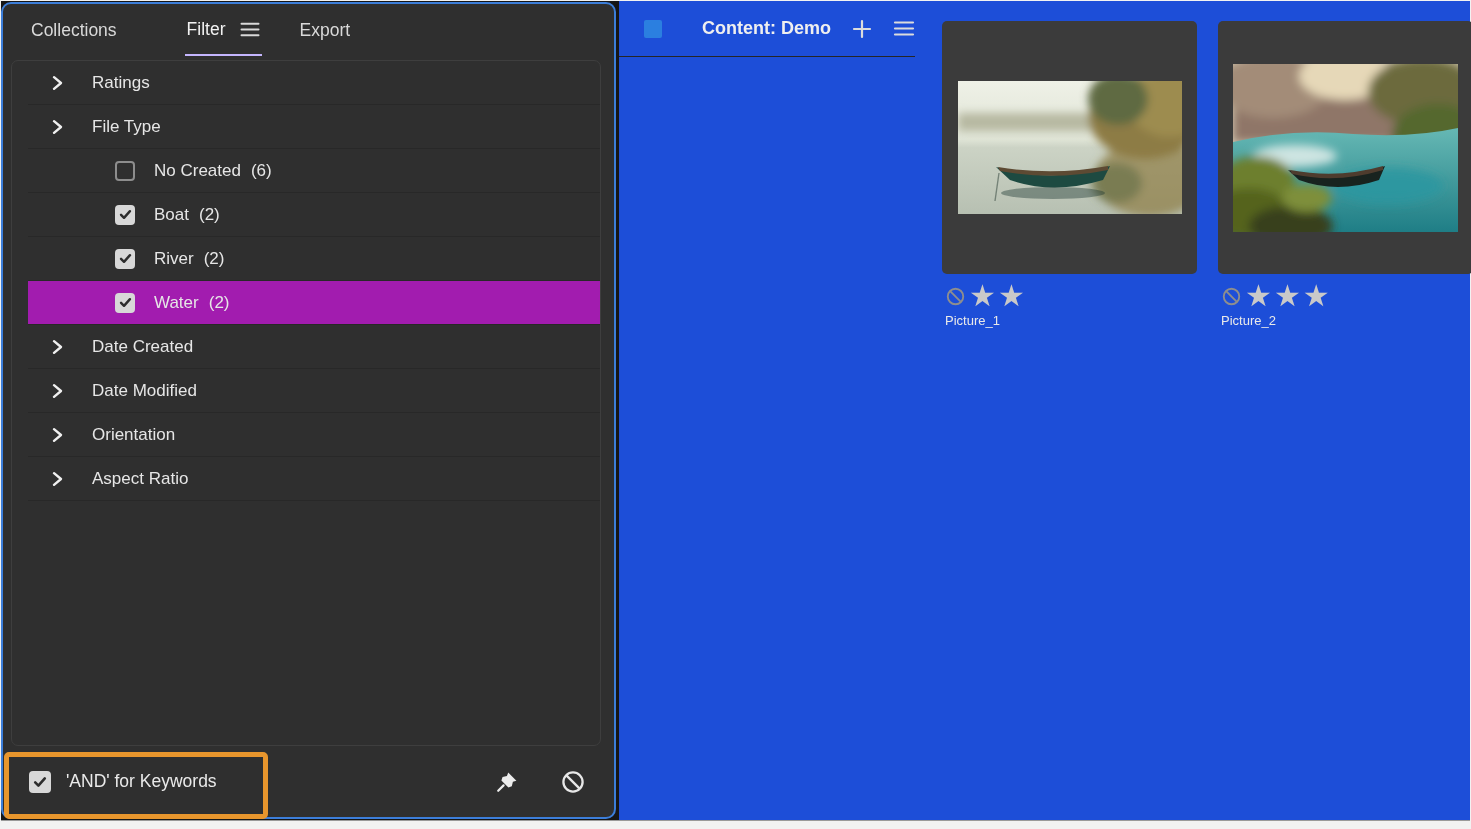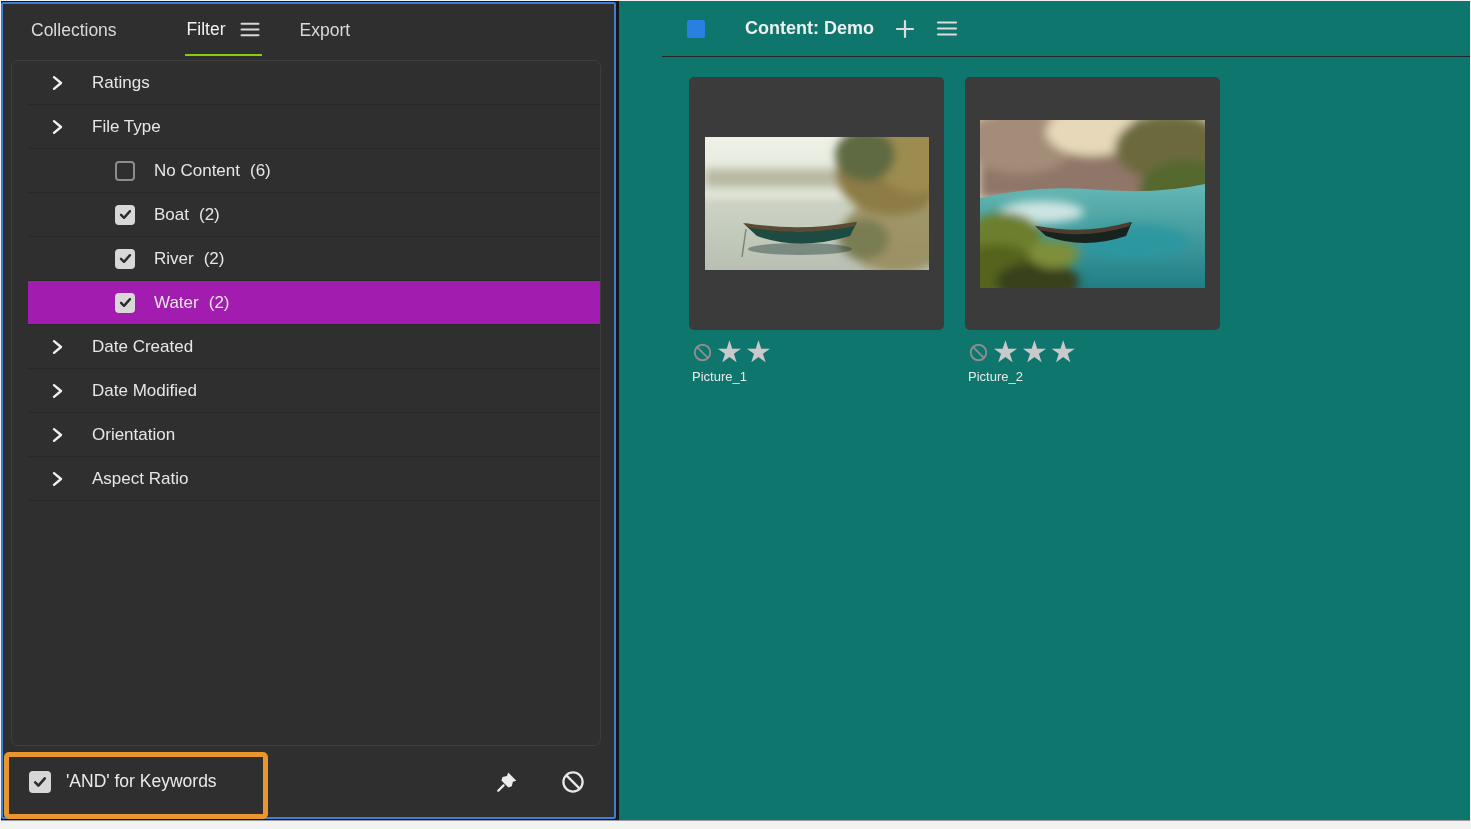--- a/index.html
+++ b/index.html
@@ -12,34 +12,34 @@
   }
   .app {
     position:absolute; top:1px; left:1px; width:1469px; height:820px;
     background:#161616; display:flex;
     border-bottom:1px solid #9a9a9a;
   }
 
   
   .filter-panel {
     flex:0 0 615px; margin:1px 3px 1px 0;
-    border:2px solid #3c7ed9; border-radius:2px;
+    border:2px solid #3c7ed9; border-radius:10px;
     background:#2f2f2f; position:relative;
     display:flex; flex-direction:column;
   }
   .tabbar {
     height:52px; display:flex; align-items:center;
     padding-left:26px; flex:0 0 auto;
   }
   .tab {
     display:flex; align-items:center; gap:14px;
     height:52px; padding:0 2px; cursor:default;
     color:#d9d9d9; font-size:17.5px;
   }
-  .tab.active { border-bottom:2px solid #84cc16; color:#f2f2f2; }
+  .tab.active { border-bottom:2px solid #c4b5fd; color:#f2f2f2; }
   .tab + .tab { margin-left:66px; }
   .tab.export-tab { margin-left:36px; }
 
   .filter-list {
     flex:1 1 auto; margin:4px 13px 0 8px;
     border:1px solid #3e3e3e; border-radius:7px;
     overflow:hidden;
     padding-left:16px;
   }
   .frow {
@@ -69,21 +69,21 @@
   .footer-icons { margin-left:auto; display:flex; align-items:center; gap:41px; }
   .icon-btn { display:flex; align-items:center; justify-content:center; cursor:default; }
 
   .annotation {
     position:absolute; left:1px; top:748px; width:264px; height:67px;
     border:5px solid #e8962d; border-radius:5px;
     pointer-events:none; z-index:6;
   }
 
   
-  .content-panel { flex:1 1 auto; background:#0f766e; display:flex; flex-direction:column; margin-top:0;padding-left:43px; }
+  .content-panel { flex:1 1 auto; background:#1d4ed8; display:flex; flex-direction:row; margin-top:0; }
   .content-header {
     height:56px; flex:0 0 auto; display:flex; align-items:center;
     padding-left:25px; border-bottom:1px solid #262626;
   }
   .swatch { width:18px; height:18px; border-radius:2px; flex:0 0 auto; }
   .content-title { margin-left:40px; color:#efefef; font-size:18px; font-weight:bold; }
   .hdr-icon { margin-left:20px; display:flex; align-items:center; }
 
   .grid { display:flex; gap:21px; padding:20px 0 0 27px; }
   .item-col { width:255px; }
@@ -131,21 +131,21 @@
         <div class="frow section">
           <span class="chev">
             <svg width="18" height="18" viewBox="0 0 18 18">
               <polyline points="6,3.2 13,9 6,14.8" fill="none" stroke="#f0f0f0" stroke-width="2.4" stroke-linecap="round" stroke-linejoin="round"></polyline>
             </svg>
           </span>
           <span class="section-label">File Type</span>
         </div>
         <div class="frow item">
           <div class="cb unchecked"></div>
-          <span class="item-label">No Content</span>
+          <span class="item-label">No Created</span>
           <span class="count">(6)</span>
         </div>
         <div class="frow item">
           <div class="cb checked">
             <svg width="13" height="13" viewBox="0 0 14 14">
               <polyline points="2.2,7.4 5.4,10.6 11.8,3.4" fill="none" stroke="#2d2d2d" stroke-width="2.6" stroke-linecap="round" stroke-linejoin="round"></polyline>
             </svg>
           </div>
           <span class="item-label">Boat</span>
           <span class="count">(2)</span>

